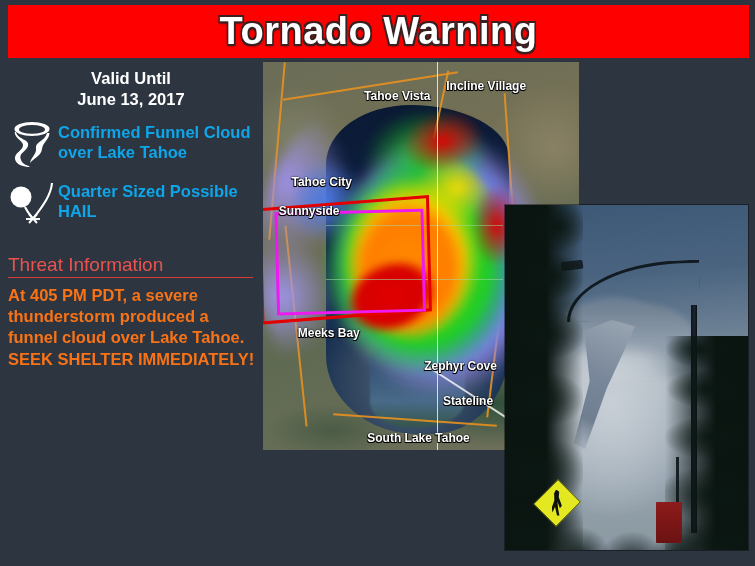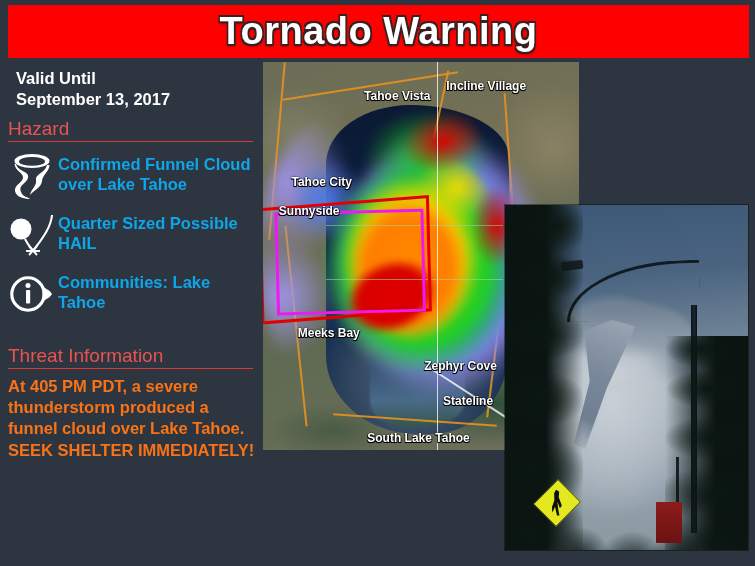--- a/index.html
+++ b/index.html
@@ -45,22 +45,22 @@
   
   #sidebar {
     position: absolute;
     left: 0;
     top: 62px;
     width: 262px;
     height: 504px;
     color: #ffffff;
   }
   #valid-block {
-    text-align: left;
-    padding: 6px 4px 0 16px;
+    text-align: center;
+    padding: 6px 4px 0 4px;
     line-height: 1.28;
   }
   #valid-block div {
     font-size: 16.5px;
     font-weight: bold;
     color: #ffffff;
   }
   .section-head {
     margin: 8px 0 0 8px;
     width: 245px;
@@ -423,26 +423,23 @@
 <div id="page">
 
   <div id="banner">
     <div id="banner-title">Tornado Warning</div>
   </div>
 
   <div id="sidebar">
 
     <div id="valid-block">
       <div>Valid Until</div>
-      <div>September 13, 2017</div>
+      <div>June 13, 2017</div>
     </div>
 
-    <div class="section-head">
-      <span>Hazard</span>
-    </div>
 
     <div class="hazard-row">
       <div class="hazard-icon">
         <svg class="ic" width="46" height="48" viewBox="0 0 46 48" aria-hidden="true">
           <ellipse cx="23" cy="9" rx="17.5" ry="7" fill="#ffffff"></ellipse>
           <ellipse cx="23" cy="9.4" rx="13" ry="4.4" fill="#2d3640"></ellipse>
           <path d="M7 12 C9 20, 21 19, 19 26 C17 32, 9 33, 12 40 C14 45, 19 45, 21 47
                    C15 47, 7 45, 6 39 C5 33, 13 31, 14 26 C15 21, 6 19, 5.6 12 Z" fill="#ffffff"></path>
           <path d="M38 13 C36 21, 26 22, 27 28 C28 34, 22 37, 21 43
                    C25 38, 32 36, 33 29 C34 22, 40 20, 40.5 13 Z" fill="#ffffff"></path>
@@ -464,31 +461,20 @@
           </g>
         </svg>
       </div>
       <div class="hazard-text">
         <div>Quarter Sized Possible</div>
         <div>HAIL</div>
       </div>
     </div>
 
 
-    <div class="hazard-row">
-      <div class="hazard-icon">
-        <svg class="ic" width="46" height="42" viewBox="0 0 46 42" aria-hidden="true">
-          <circle cx="19" cy="21" r="16.2" fill="none" stroke="#ffffff" stroke-width="3.1"></circle>
-          <path d="M33.5 13.5 C41 18, 41 18, 43 21 C41 24, 41 24, 33.5 28.5 Z" fill="#ffffff"></path>
-          <circle cx="19" cy="12.6" r="2.5" fill="#ffffff"></circle>
-          <rect x="17" y="17" width="4.2" height="13.4" rx="1" fill="#ffffff"></rect>
-        </svg>
-      </div>
-      <div class="hazard-text">Communities: Lake Tahoe</div>
-    </div>
 
     <div class="section-head" style="margin-top:26px">
       <span>Threat Information</span>
     </div>
     <div id="threat-body">At 405 PM PDT, a severe thunderstorm produced a funnel cloud over Lake Tahoe. SEEK SHELTER IMMEDIATELY!</div>
   </div>
 
   <div id="map">
     <div id="map-terrain"></div>
     <div id="lake"></div>

